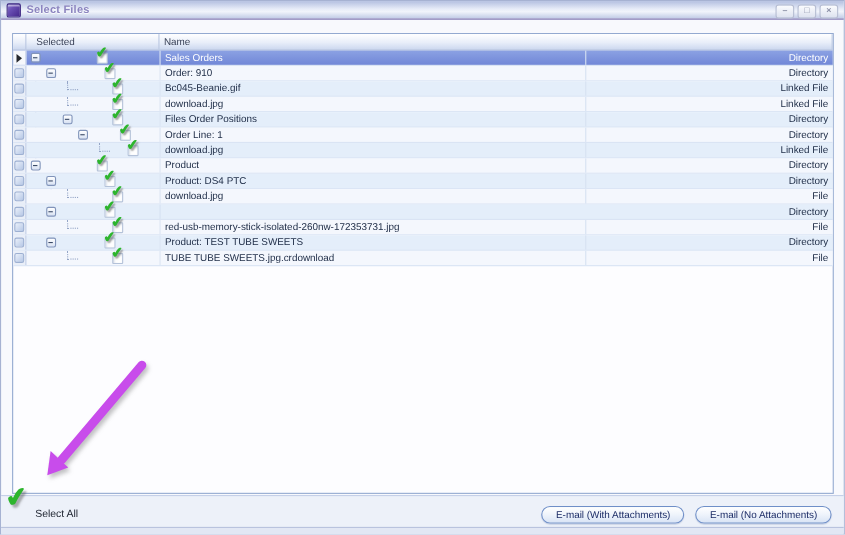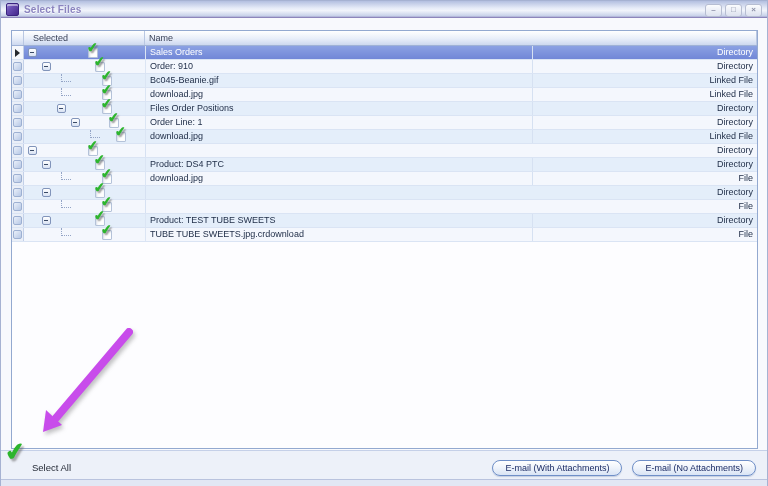--- a/index.html
+++ b/index.html
@@ -203,20 +203,21 @@
 
       <div class="row r-a">
         <div class="c0">
             <span class="sq"></span>
           </div>
         <div class="c1">
           <span class="exp" style="left:16px"></span>
           <span class="cb" style="left:76px"></span>
           <span class="chk" style="left:75px">✔</span>
         </div>
+        <div class="c2">Product</div>
         <div class="c3">Directory</div>
       </div>
 
       <div class="row r-b">
         <div class="c0">
             <span class="sq"></span>
           </div>
         <div class="c1">
           <span class="exp" style="left:30px"></span>
           <span class="cb" style="left:83px"></span>
@@ -253,20 +254,21 @@
 
       <div class="row r-a">
         <div class="c0">
             <span class="sq"></span>
           </div>
         <div class="c1">
           <span class="corner" style="left:49px"></span>
           <span class="cb" style="left:90px"></span>
           <span class="chk" style="left:89px">✔</span>
         </div>
+        <div class="c2">red-usb-memory-stick-isolated-260nw-172353731.jpg</div>
         <div class="c3">File</div>
       </div>
 
       <div class="row r-b">
         <div class="c0">
             <span class="sq"></span>
           </div>
         <div class="c1">
           <span class="exp" style="left:30px"></span>
           <span class="cb" style="left:83px"></span>

